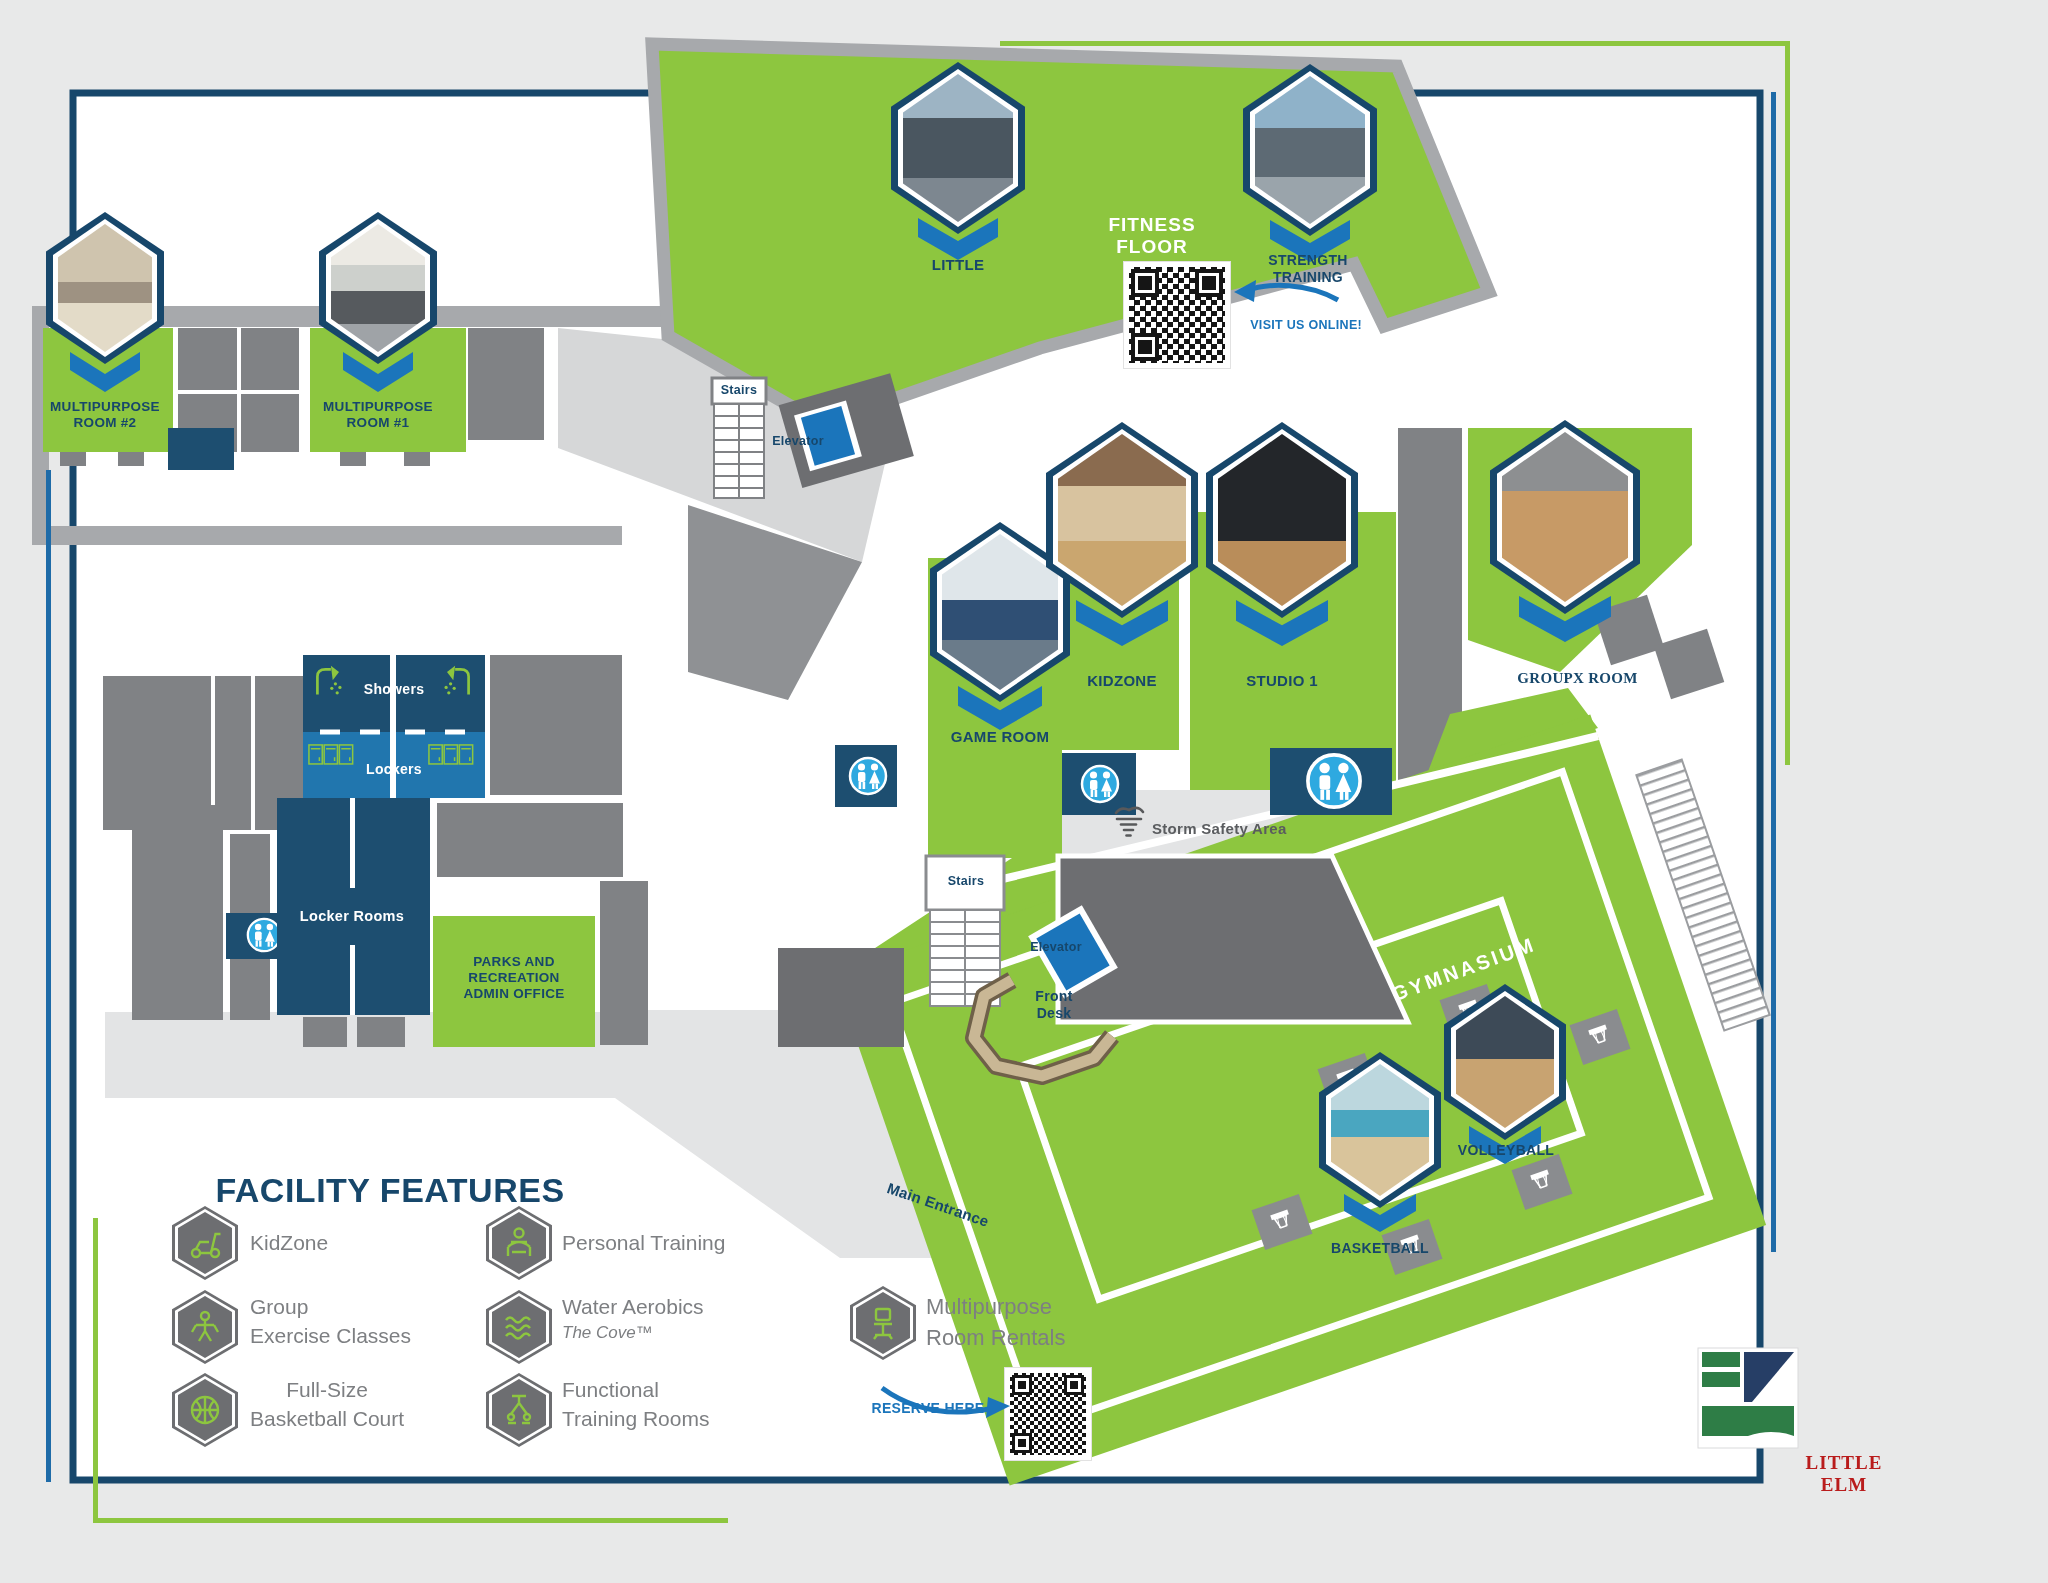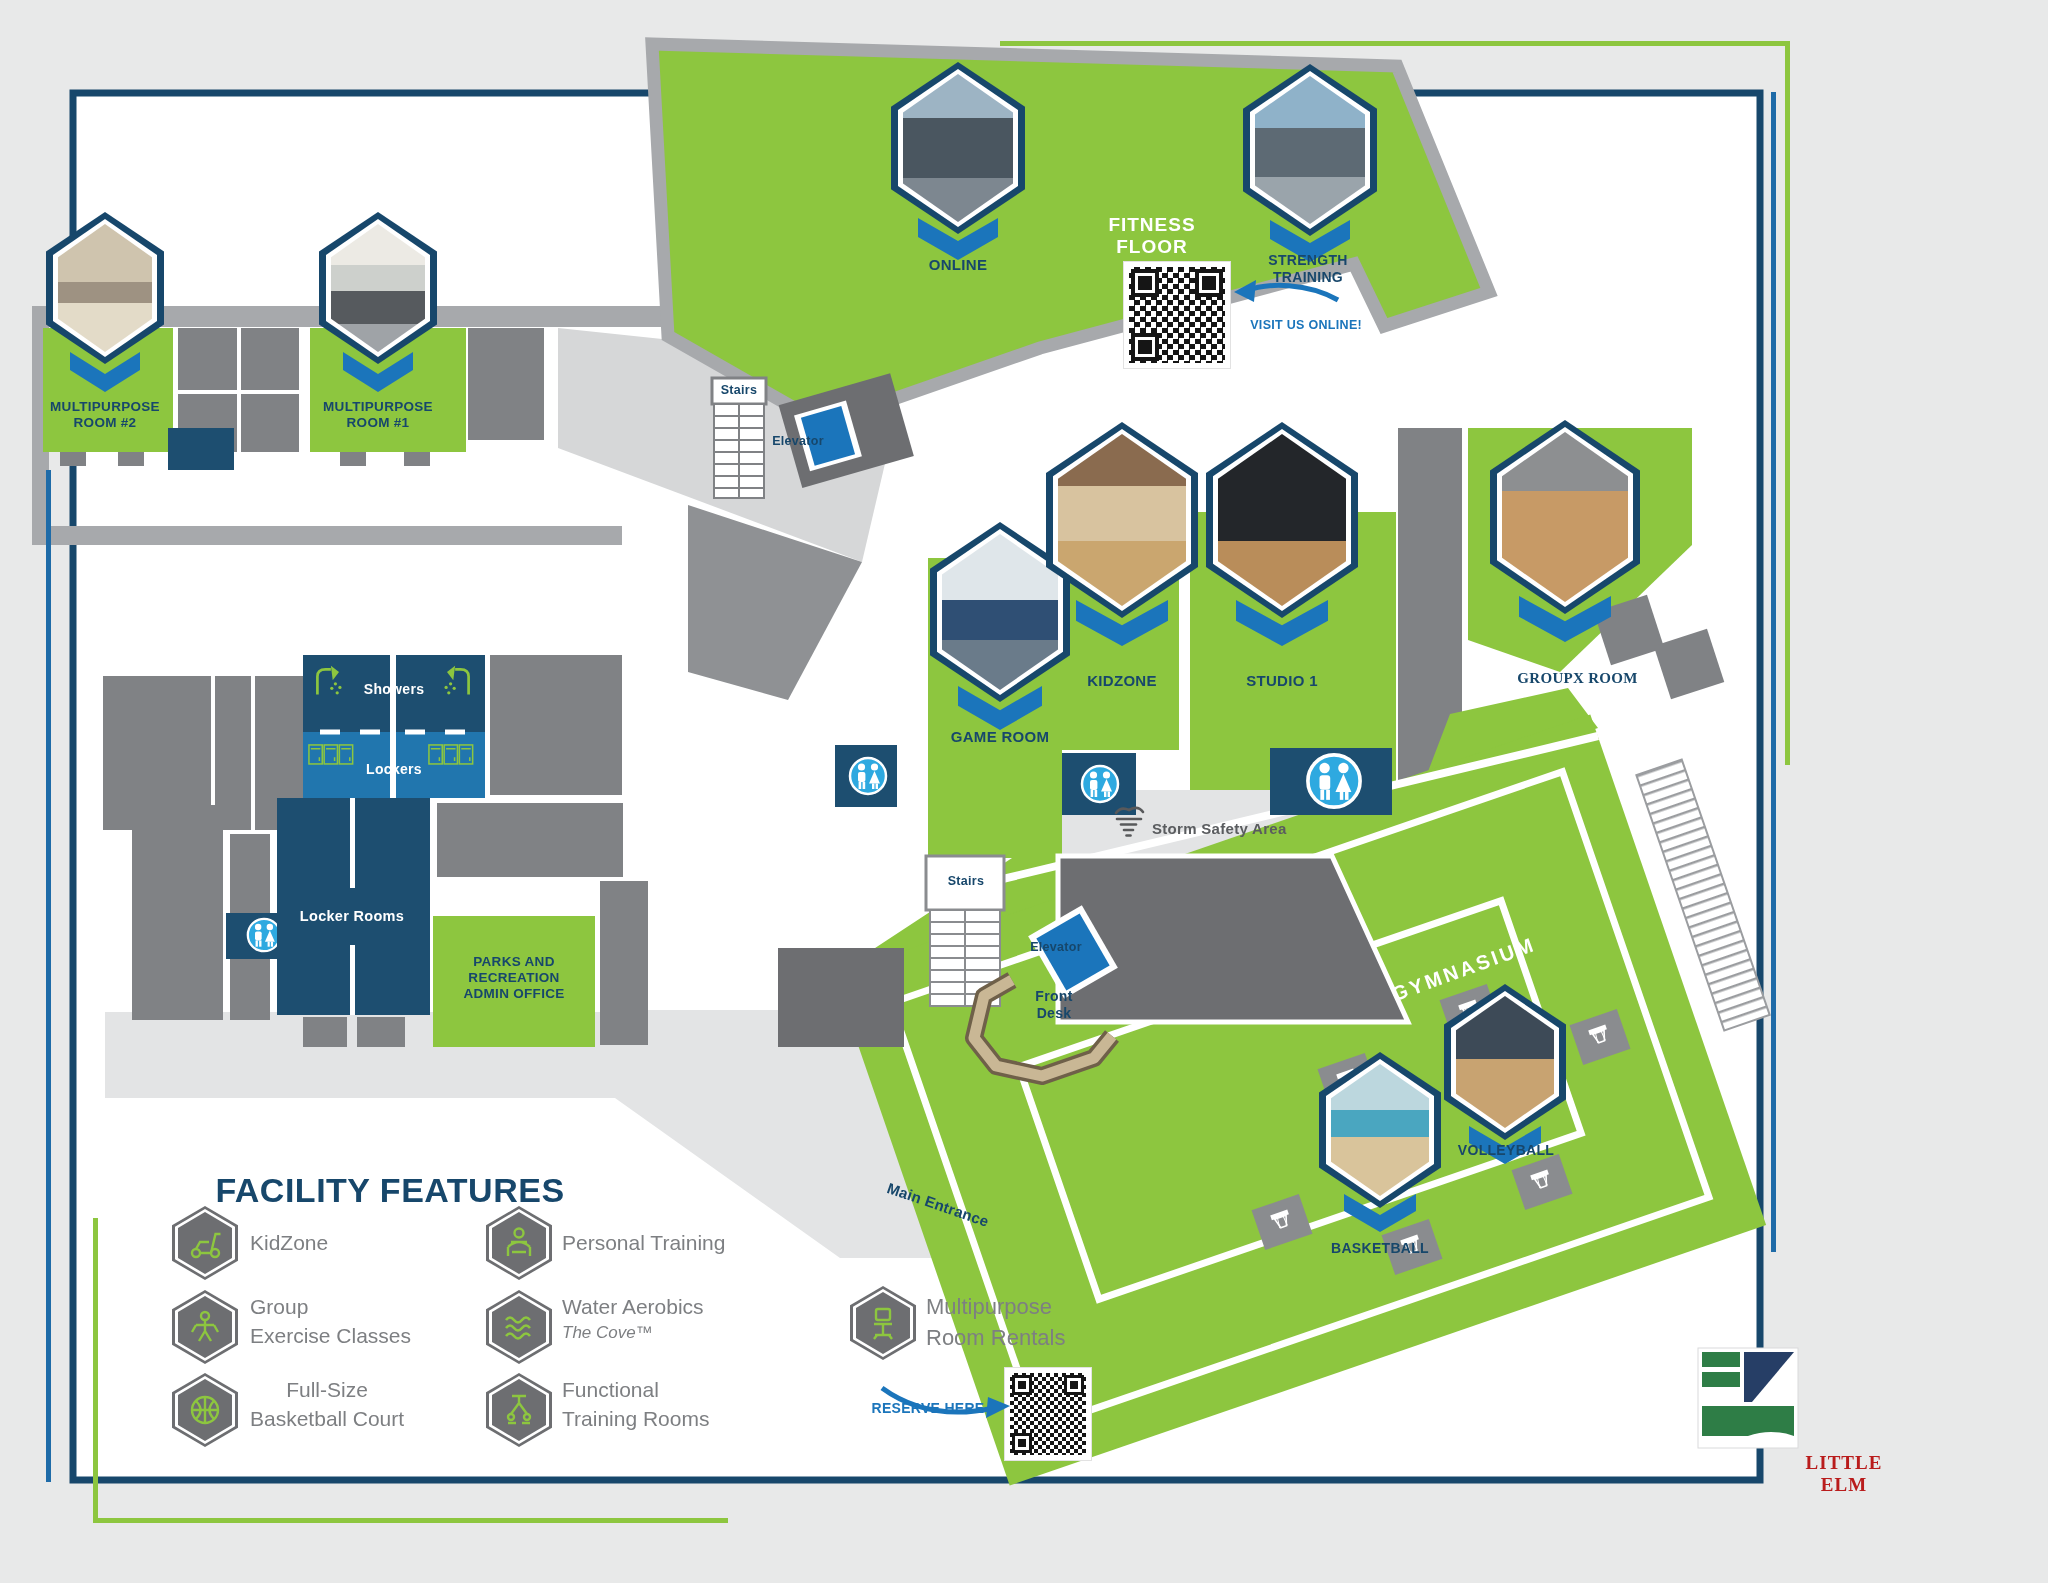--- a/index.html
+++ b/index.html
@@ -354,21 +354,21 @@
 
   <div class="t" style="left:40px;top:399px;width:130px;font-size:13.5px;">
     <span>MULTIPURPOSE</span>
       <span>ROOM #2</span>
     </div>
   <div class="t" style="left:313px;top:399px;width:130px;font-size:13.5px;">
     <span>MULTIPURPOSE</span>
       <span>ROOM #1</span>
     </div>
 
-  <div class="t" style="left:898px;top:256px;width:120px;font-size:15px;">ONLINE</div>
+  <div class="t" style="left:898px;top:256px;width:120px;font-size:15px;">LITTLE</div>
   <div class="t white" style="left:1082px;top:214px;width:140px;font-size:19px;letter-spacing:1px;">
     <span>FITNESS</span>
       <span>FLOOR</span>
     </div>
   <div class="t" style="left:1238px;top:252px;width:140px;font-size:14px;">
     <span>STRENGTH</span>
       <span>TRAINING</span>
     </div>
 
   <div class="t" style="left:714px;top:383px;width:50px;font-size:12.5px;">Stairs</div>

